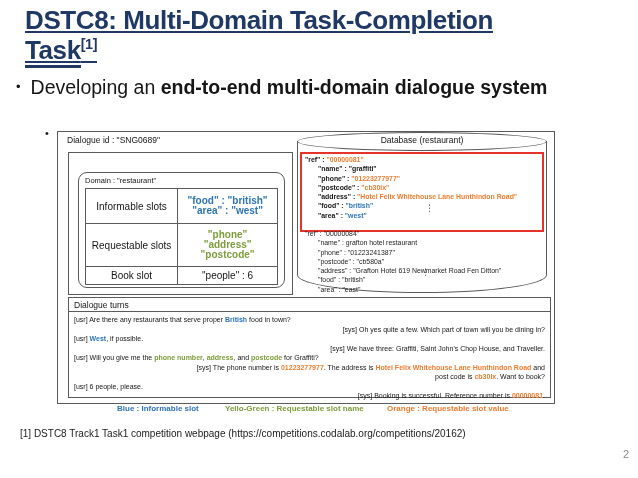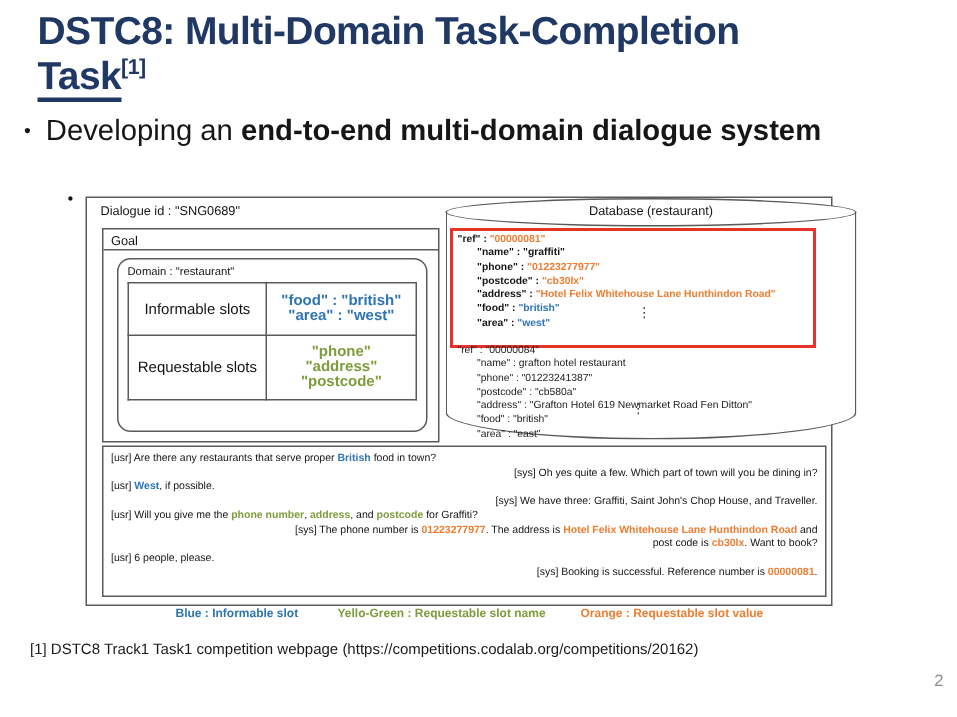--- a/index.html
+++ b/index.html
@@ -1,21 +1,21 @@
 <!DOCTYPE html>
 <html style="--navy: #203864; --blue: #2E74B5; --green: #7D9C3B; --orange: #ED7D31; --red: #E5332A;"><head>
 <meta charset="utf-8">
 <style>
   html,body{margin:0;padding:0;background:#fff;}
   .slide{position:relative;width:638px;height:478px;background:#ffffff;overflow:hidden;
          font-family:"Liberation Sans",sans-serif;color:#141414;}
 
   
   .title{position:absolute;left:25px;top:6px;font-size:26px;font-weight:700;
-         color:var(--navy);line-height:1.14;letter-spacing:-0.4px;}
+         color:var(--navy);line-height:1.14;letter-spacing:-0.4px;text-decoration:underline;}
   .title sup{font-size:55%;}
   .ul{border-bottom:3px solid var(--navy);}
 
   
   .bullet1{position:absolute;left:16px;top:76px;width:545px;font-size:19.5px;
            line-height:1.16;display:flex;gap:10px;color:#161616;}
   .b1dot{font-size:13px;line-height:22px;}
   .fw-b{font-weight:700;}
   .it{font-style:italic;}
   .b2dot{position:absolute;left:45px;top:127px;font-size:11px;}
@@ -31,21 +31,21 @@
   .domain{position:absolute;left:9px;top:19px;right:7px;bottom:6px;border:1px solid #5a5a5a;
           border-radius:9px;padding:2px 6px;}
   .domain-lbl{font-size:7.5px;margin:1px 0 3px;}
   .slots{width:100%;border-collapse:collapse;font-size:10px;}
   .slots td{border:1px solid #5a5a5a;text-align:center;vertical-align:middle;padding:1px 2px;}
   .slots .lbl{width:48%;}
   .h1{height:32px}.h2{height:40px}.h3{height:15px}
   .vals .line{line-height:10px;}
 
   
-  .cyl{position:absolute;left:239px;top:0;width:250px;height:161px;padding-left:24px;}
+  .cyl{position:absolute;left:239px;top:0;width:250px;height:161px;}
   .cyl-body{position:absolute;left:0;top:9px;right:0;bottom:0;border:1px solid #5a5a5a;border-top:none;
             border-radius:0 0 50% 50%/0 0 18px 18px;background:#fff;}
   .cyl-top{position:absolute;left:0;top:0;right:0;height:17px;border:1px solid #5a5a5a;
            border-radius:50%;background:#fff;}
   .db-lbl{position:absolute;left:0;right:0;top:3px;text-align:center;font-size:8.5px;z-index:2;}
   .redbox{position:absolute;left:3px;top:20px;width:234px;height:74px;border:2px solid var(--red);
           background:#fff;z-index:2;padding:1px 3px;}
   .record{font-size:6.9px;line-height:9.3px;white-space:nowrap;}
   .record .line:not(:first-child){padding-left:13px;}
   .rec2{position:absolute;left:8px;top:97px;z-index:2;color:#1c1c1c;}
@@ -85,38 +85,43 @@
     <span class="b1dot">•</span>
     <span class="b1text"><span>Developing an </span><span class="fw-b">end-to-end multi-domain dialogue system</span></span>
   </div>
 
   <span class="b2dot">•</span>
 
   <div class="figure">
     <div class="dlg-id">Dialogue id : "SNG0689"</div>
 
     <div class="goal">
-      <div class="panel-hdr">Goal</div>
       <div class="domain">
         <div class="domain-lbl">Domain : "restaurant"</div>
         <table class="slots">
           <tbody>
               <tr>
             <td class="lbl h1">Informable slots</td>
             <td class="vals h1">
                   <div class="line"><span class="c-blue">"food" : "british"</span></div>
                   <div class="line"><span class="c-blue">"area" : "west"</span></div>
                 </td>
           </tr>
           <tr>
             <td class="lbl h2">Requestable slots</td>
             <td class="vals h2">
                   <div class="line"><span class="c-green">"phone"</span></div>
                   <div class="line"><span class="c-green">"address"</span></div>
                   <div class="line"><span class="c-green">"postcode"</span></div>
+                </td>
+          </tr>
+          <tr>
+            <td class="lbl h3">Book slot</td>
+            <td class="vals h3">
+                  <div class="line"><span>"people" : 6</span></div>
                 </td>
           </tr>
         </tbody>
           </table>
       </div>
     </div>
 
     <div class="cyl">
       <div class="cyl-body"></div>
       <div class="cyl-top"></div>
@@ -139,20 +144,21 @@
           <div class="line"><span>"postcode" : "cb580a"</span></div>
           <div class="line"><span>"address" : "Grafton Hotel 619 Newmarket Road Fen Ditton"</span></div>
           <div class="line"><span>"food" : "british"</span></div>
           <div class="line"><span>"area" : "east"</span></div>
         </div>
       <span class="ell e1">⋮</span>
       <span class="ell e2">⋮</span>
     </div>
 
     <div class="turns">
+      <div class="panel-hdr">Dialogue turns</div>
       <div class="turns-body">
           <div class="line left"><span>[usr] Are there any restaurants that serve proper </span><span class="c-blue">British</span><span> food in town?</span></div>
           <div class="line right"><span>[sys] Oh yes quite a few. Which part of town will you be dining in?</span></div>
           <div class="line left"><span>[usr] </span><span class="c-blue">West</span><span>, if possible.</span></div>
           <div class="line right"><span>[sys] We have three: Graffiti, Saint John's Chop House, and Traveller.</span></div>
           <div class="line left"><span>[usr] Will you give me the </span><span class="c-green">phone number</span><span>, </span><span class="c-green">address</span><span>, and </span><span class="c-green">postcode</span><span> for Graffiti?</span></div>
           <div class="line right" style="max-width: 352px; margin-left: auto;"><span>[sys] The phone number is </span><span class="c-orange">01223277977</span><span>. The address is </span><span class="c-orange">Hotel Felix Whitehouse Lane Hunthindon Road</span><span> and post code is </span><span class="c-orange">cb30lx</span><span>. Want to book?</span></div>
           <div class="line left"><span>[usr] 6 people, please.</span></div>
           <div class="line right"><span>[sys] Booking is successful. Reference number is </span><span class="c-orange">00000081</span><span>.</span></div>
         </div>

